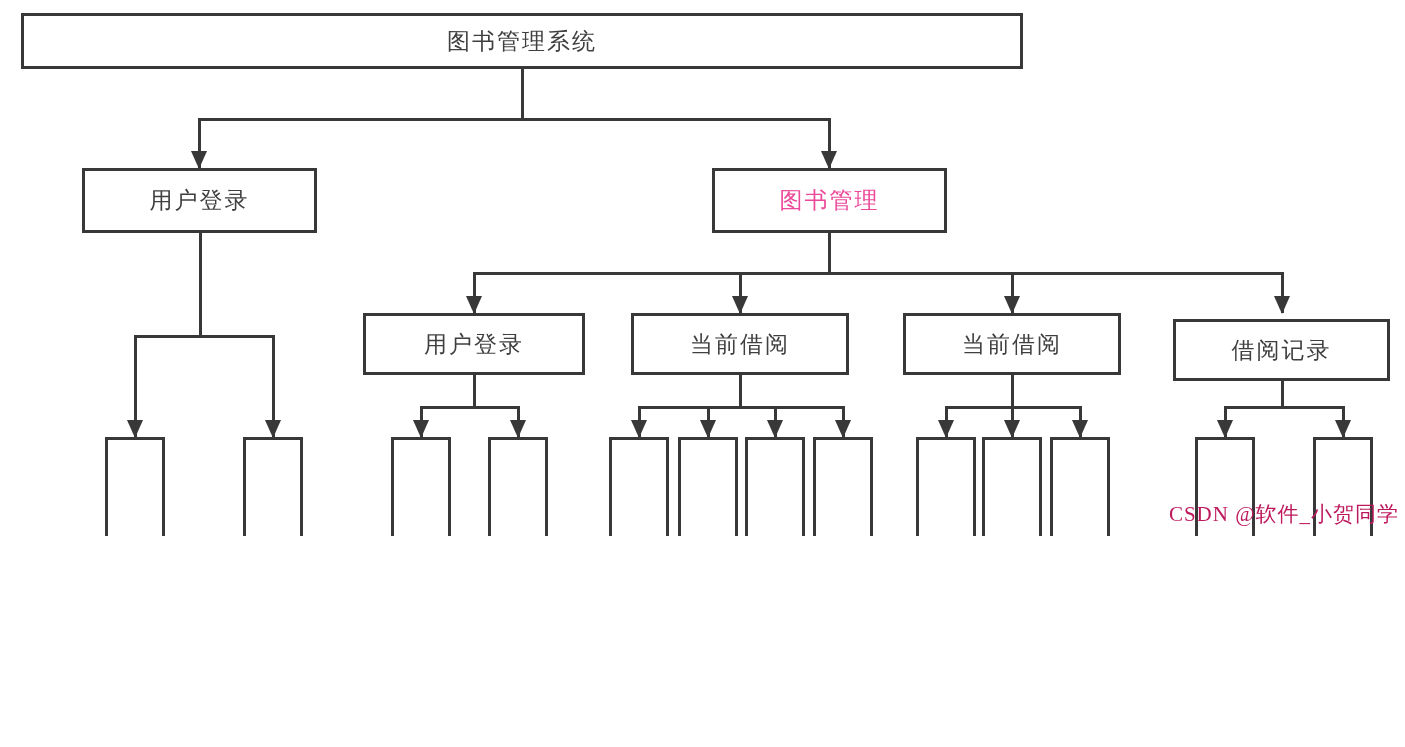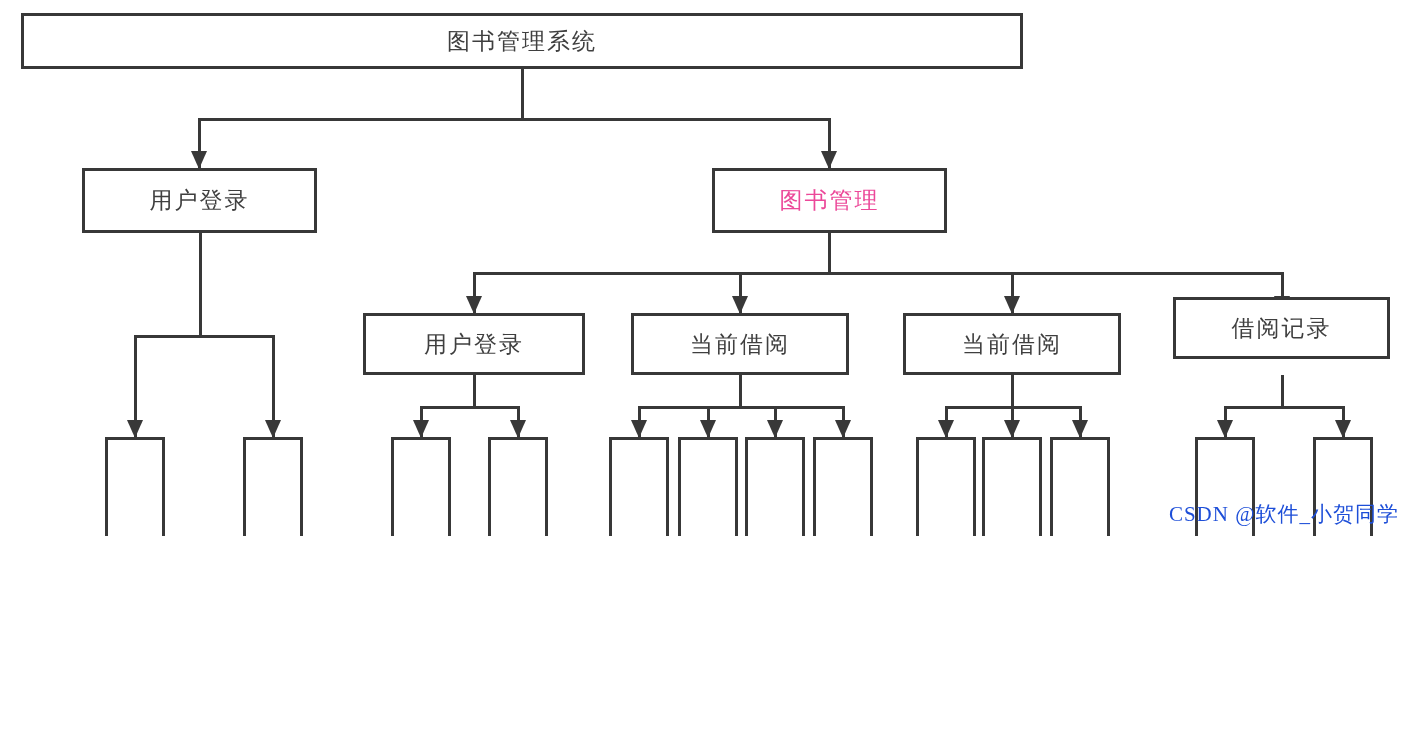--- a/index.html
+++ b/index.html
@@ -134,21 +134,21 @@
       </div>
       <div class="node horizontal" style="left: 363px; top: 313px; width: 222px; height: 62px; border-color: rgb(56, 56, 56);">
         <span class="label" style="color: rgb(63, 63, 63);">用户登录</span>
       </div>
       <div class="node horizontal" style="left: 631px; top: 313px; width: 218px; height: 62px; border-color: rgb(56, 56, 56);">
         <span class="label" style="color: rgb(63, 63, 63);">当前借阅</span>
       </div>
       <div class="node horizontal" style="left: 903px; top: 313px; width: 218px; height: 62px; border-color: rgb(56, 56, 56);">
         <span class="label" style="color: rgb(63, 63, 63);">当前借阅</span>
       </div>
-      <div class="node horizontal" style="left: 1173px; top: 297px; width: 217px; height: 62px; border-color: rgb(56, 56, 56);">
+      <div class="node horizontal" style="left: 1173px; top: 319px; width: 217px; height: 62px; border-color: rgb(56, 56, 56);">
         <span class="label" style="color: rgb(63, 63, 63);">借阅记录</span>
       </div>
       <div class="node vertical" style="left: 105px; top: 437px; width: 60px; height: 298px; border-color: rgb(56, 56, 56);">
         <span class="label" style="color: rgb(63, 63, 63);">用户登录</span>
       </div>
       <div class="node vertical" style="left: 243px; top: 437px; width: 60px; height: 298px; border-color: rgb(56, 56, 56);">
         <span class="label" style="color: rgb(63, 63, 63);">注销登录</span>
       </div>
       <div class="node vertical" style="left: 391px; top: 437px; width: 60px; height: 298px; border-color: rgb(56, 56, 56);">
         <span class="label" style="color: rgb(63, 63, 63);">查询图书</span>
@@ -177,14 +177,14 @@
       <div class="node vertical" style="left: 1050px; top: 437px; width: 60px; height: 298px; border-color: rgb(56, 56, 56);">
         <span class="label" style="color: rgb(63, 63, 63);">确认归还（管理员）</span>
       </div>
       <div class="node vertical" style="left: 1195px; top: 437px; width: 60px; height: 298px; border-color: rgb(56, 56, 56);">
         <span class="label" style="color: rgb(63, 63, 63);">新增借阅记录</span>
       </div>
       <div class="node vertical" style="left: 1313px; top: 437px; width: 60px; height: 298px; border-color: rgb(56, 56, 56);">
         <span class="label" style="color: rgb(63, 63, 63);">查询借阅记录</span>
       </div>
     </div>
-  <div id="watermark" style="color: #1d4ed8;">CSDN @软件_小贺同学</div>
+  <div id="watermark" style="color: #be185d;">CSDN @软件_小贺同学</div>
 </div>
 
 </body></html>

